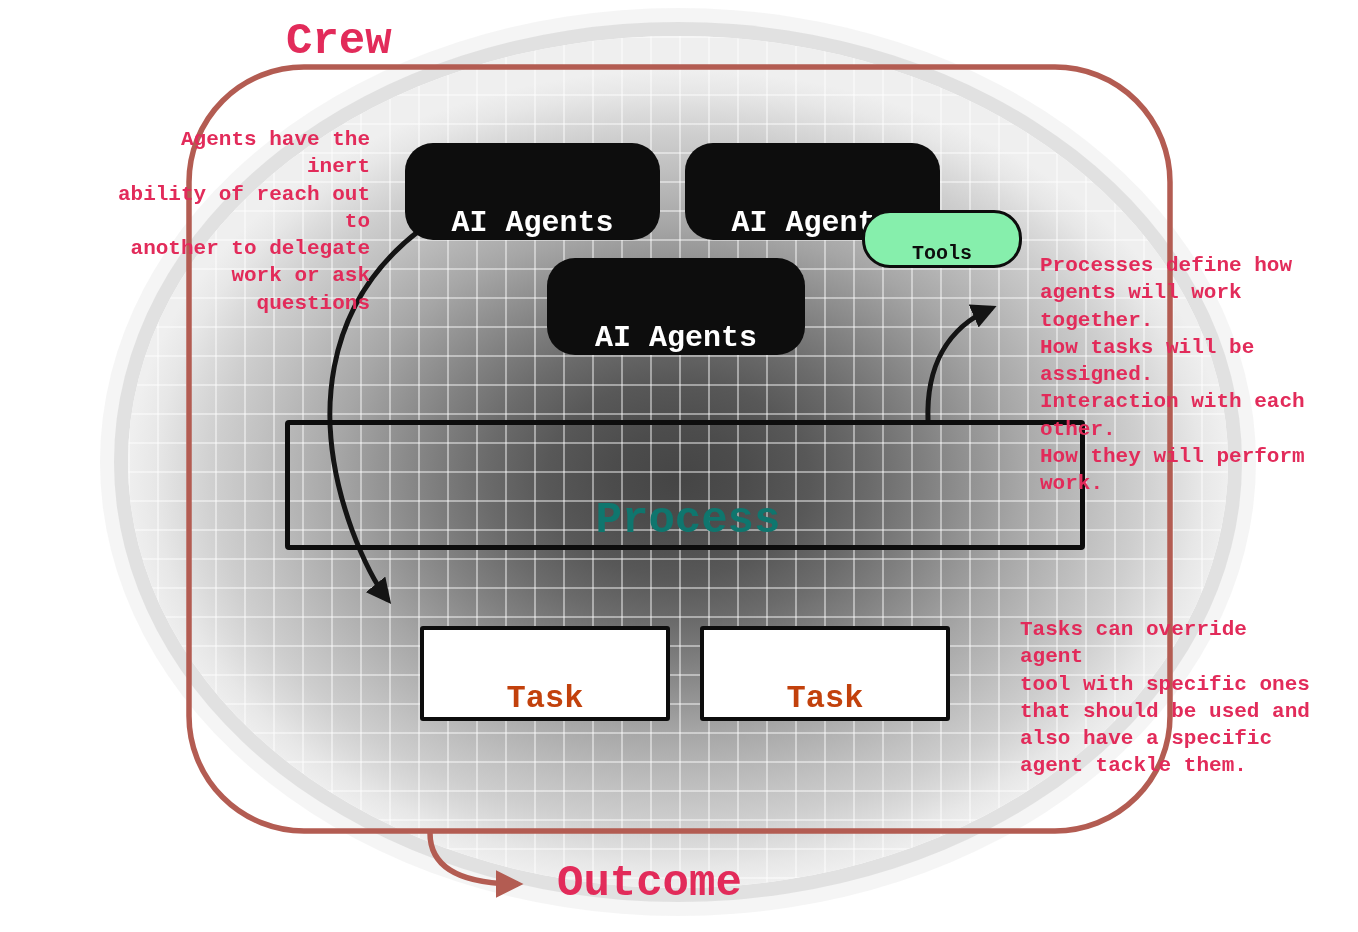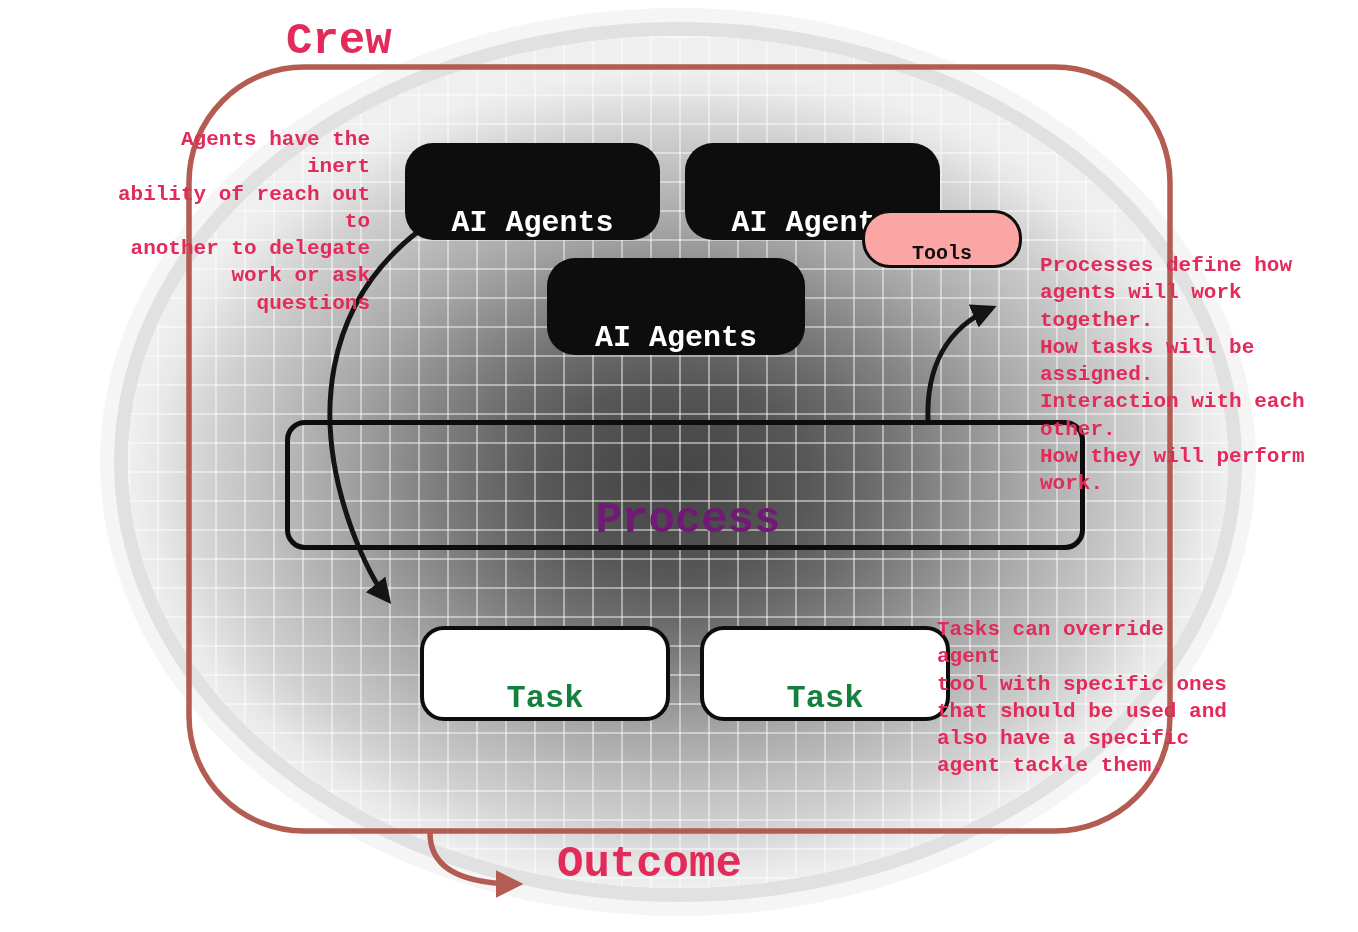--- a/index.html
+++ b/index.html
@@ -28,34 +28,34 @@
     position:absolute;z-index:3;
     display:flex;align-items:flex-end;justify-content:center;
     box-sizing:border-box;
   }
   .agent-box{
     background:#0d0d0d;color:#ffffff;
     border-radius:28px;
     font-size:30px;font-weight:bold;
   }
   .tools-box{
-    background:#fca5a5;color:#0d0d0d;
+    background:#86efac;color:#0d0d0d;
     border:3px solid #0d0d0d;border-radius:28px;
     font-size:20px;font-weight:bold;
     z-index:4;
   }
   .process-box{
-    border:5px solid #0d0d0d;border-radius:20px;
+    border:5px solid #0d0d0d;border-radius:4px;
     background:transparent;
-    color:#701a75;
+    color:#0f766e;
     font-size:44px;font-weight:bold;padding-left:6px;
   }
   .task-box{
-    background:#ffffff;color:#15803d;
-    border:4px solid #0d0d0d;border-radius:24px;
+    background:#ffffff;color:#c2410c;
+    border:4px solid #0d0d0d;border-radius:3px;
     font-size:32px;font-weight:bold;
   }
   .big-title{
     position:absolute;z-index:5;
     color:#e22b5a;font-size:44px;font-weight:bold;
   }
   .annotation{
     position:absolute;z-index:5;
     color:#e22b5a;font-size:21px;font-weight:bold;
     line-height:1.3;
@@ -83,21 +83,21 @@
     <rect x="189" y="67" width="981" height="764" rx="115" ry="115" fill="none" stroke-width="5.5" stroke="#b35c52"></rect>
 
     <path d="M 430 833 C 430 866 458 884 518 884" fill="none" stroke-width="5.5" marker-end="url(#ah-red)" stroke="#b35c52"></path>
 
     <path d="M 420 230 C 322 305 312 420 352 530 C 364 562 376 585 388 600" fill="none" stroke-width="5" marker-end="url(#ah-black)" stroke="#141414"></path>
 
     <path d="M 928 421 C 926 368 946 328 992 308" fill="none" stroke-width="5" marker-end="url(#ah-black)" stroke="#141414"></path>
   </svg>
 
   <div class="big-title" style="left:286px;top:16px;">Crew</div>
-  <div class="big-title" style="left:557px;top:839px;">Outcome</div>
+  <div class="big-title" style="left:557px;top:858px;">Outcome</div>
 
   <div class="node agent-box" style="left:405px;top:143px;width:255px;height:97px;">
     <span>AI Agents</span>
   </div>
   <div class="node agent-box" style="left:685px;top:143px;width:255px;height:97px;">
     <span>AI Agents</span>
   </div>
   <div class="node agent-box" style="left:547px;top:258px;width:258px;height:97px;">
     <span>AI Agents</span>
   </div>
@@ -121,19 +121,19 @@
 ability of reach out to
 another to delegate
 work or ask questions</div>
 
   <div class="annotation" style="left:1040px;top:252px;width:320px;">Processes define how
 agents will work together.
 How tasks will be assigned.
 Interaction with each other.
 How they will perform work.</div>
 
-  <div class="annotation" style="left:937px;top:616px;width:300px;">Tasks can override agent
+  <div class="annotation" style="left:1020px;top:616px;width:300px;">Tasks can override agent
 tool with specific ones
 that should be used and
 also have a specific
 agent tackle them.</div>
 
 </div>
 
 </body></html>

